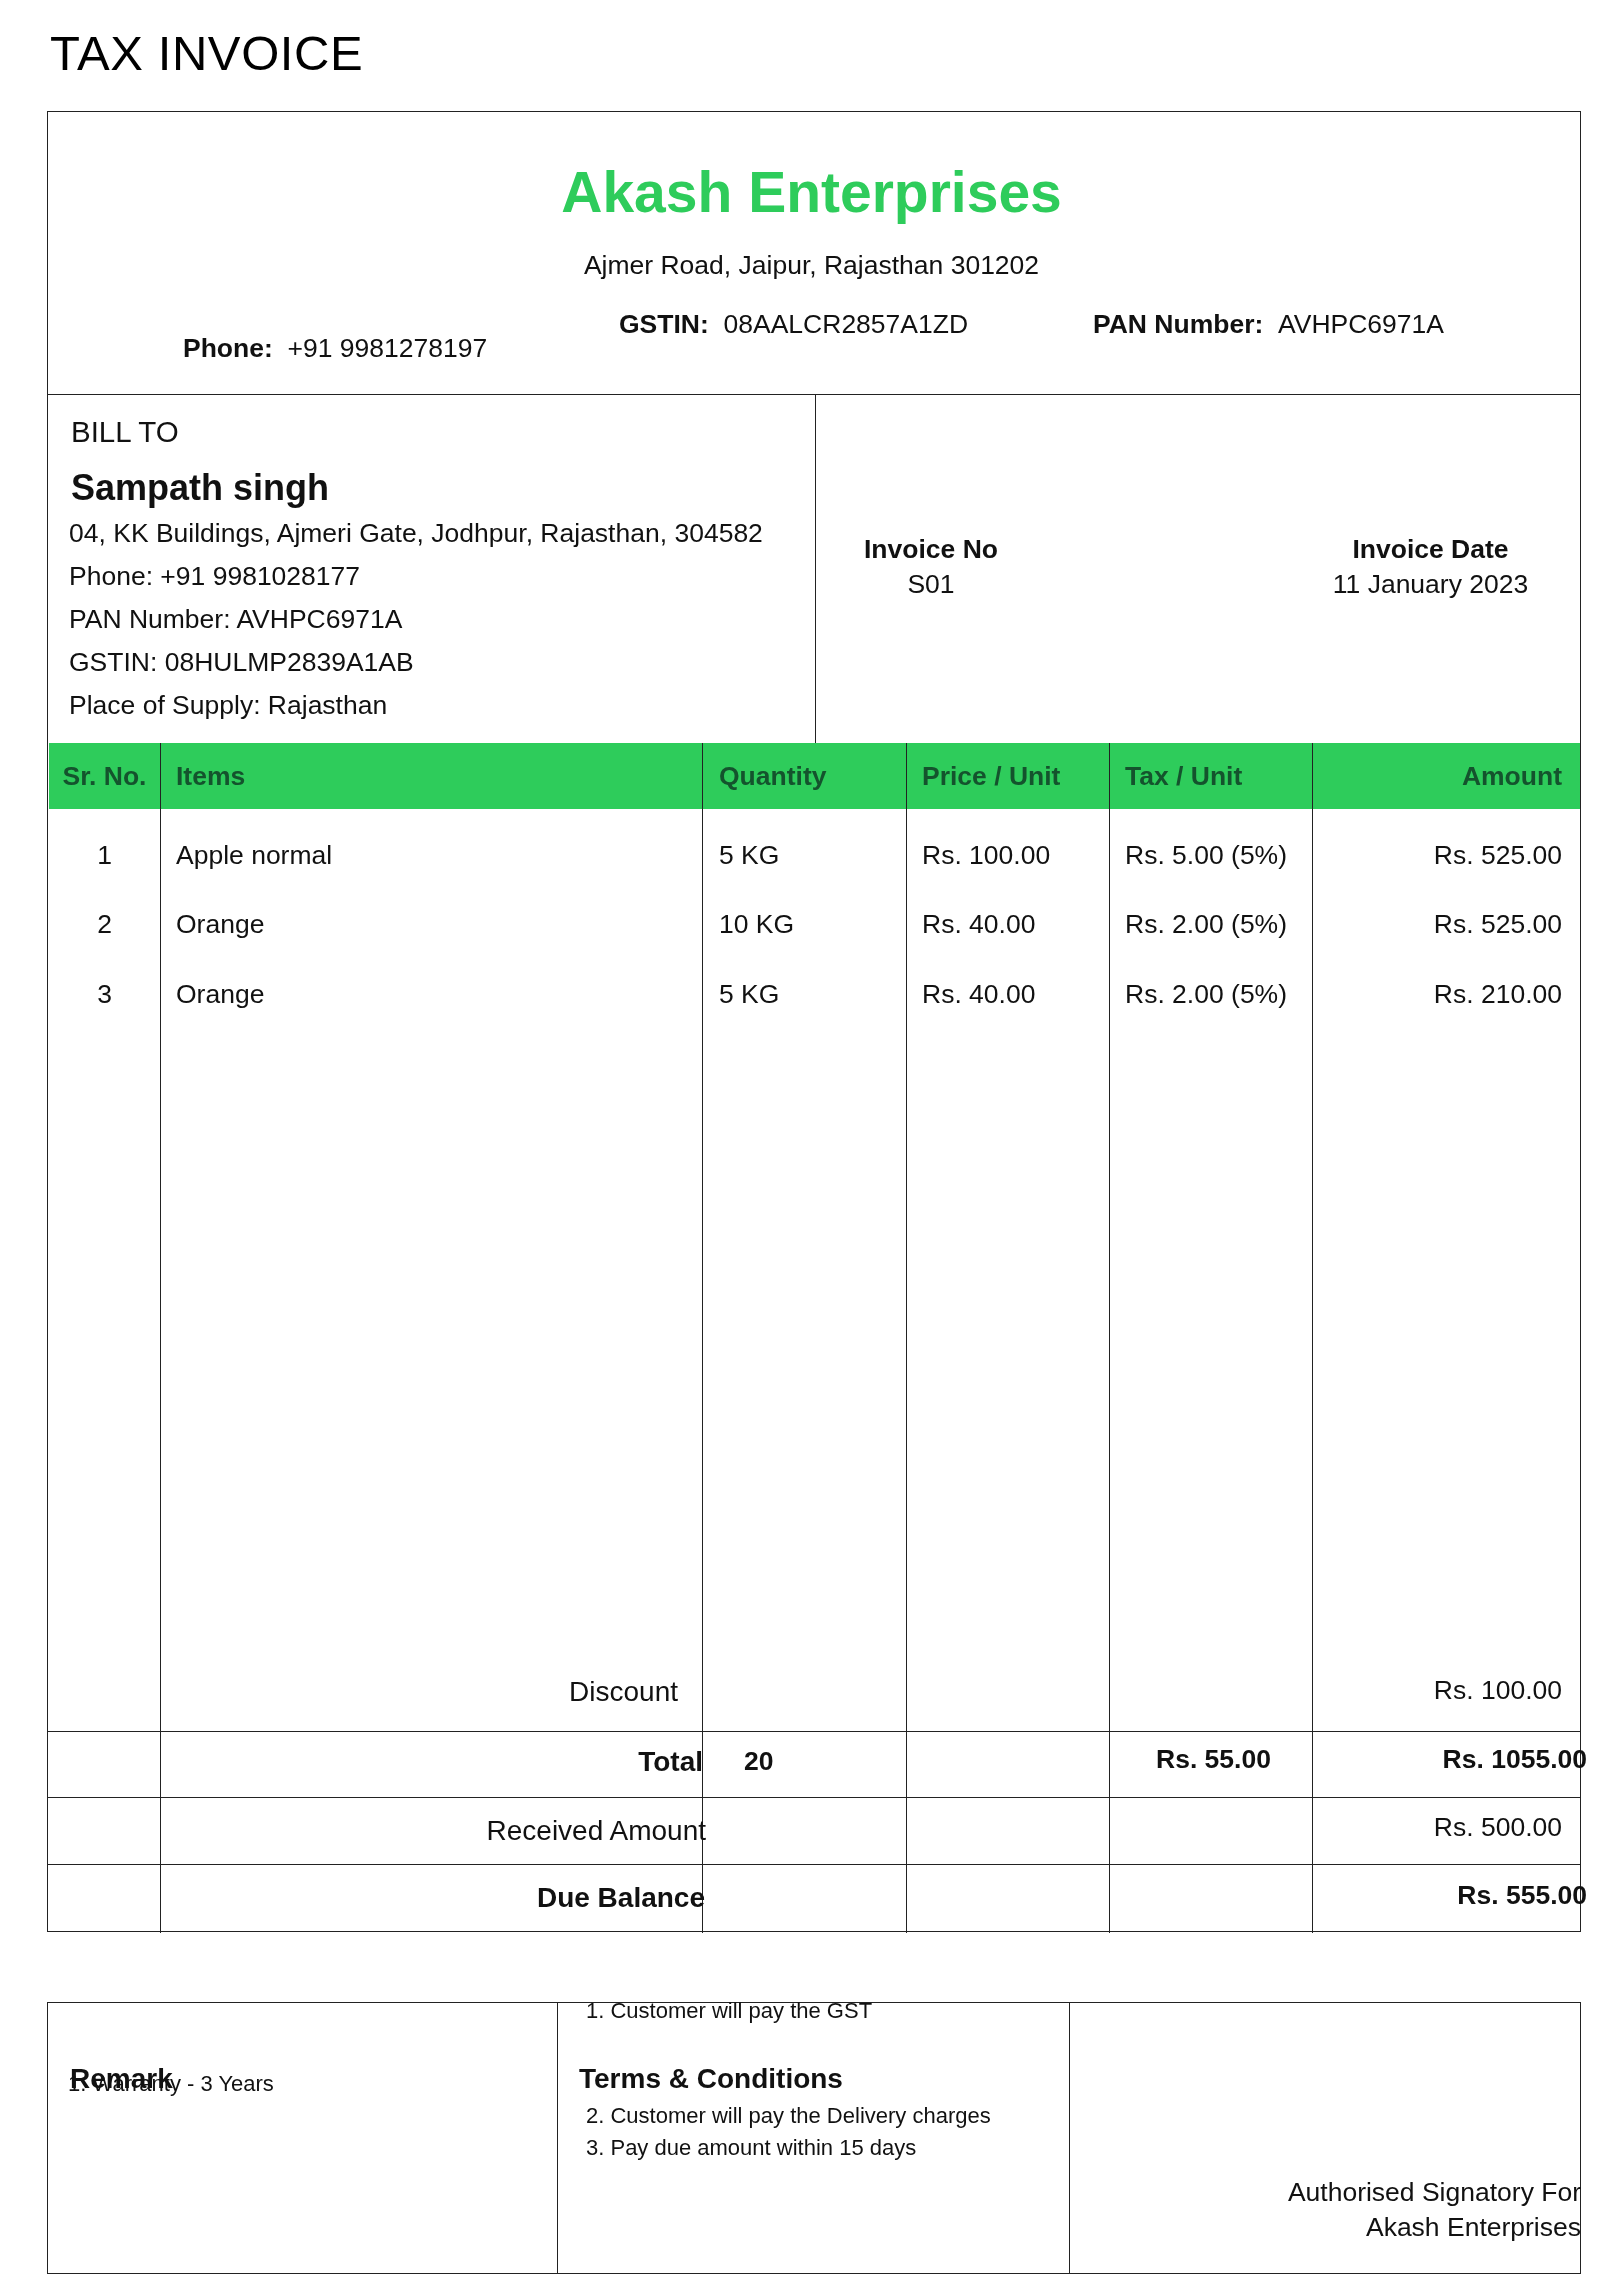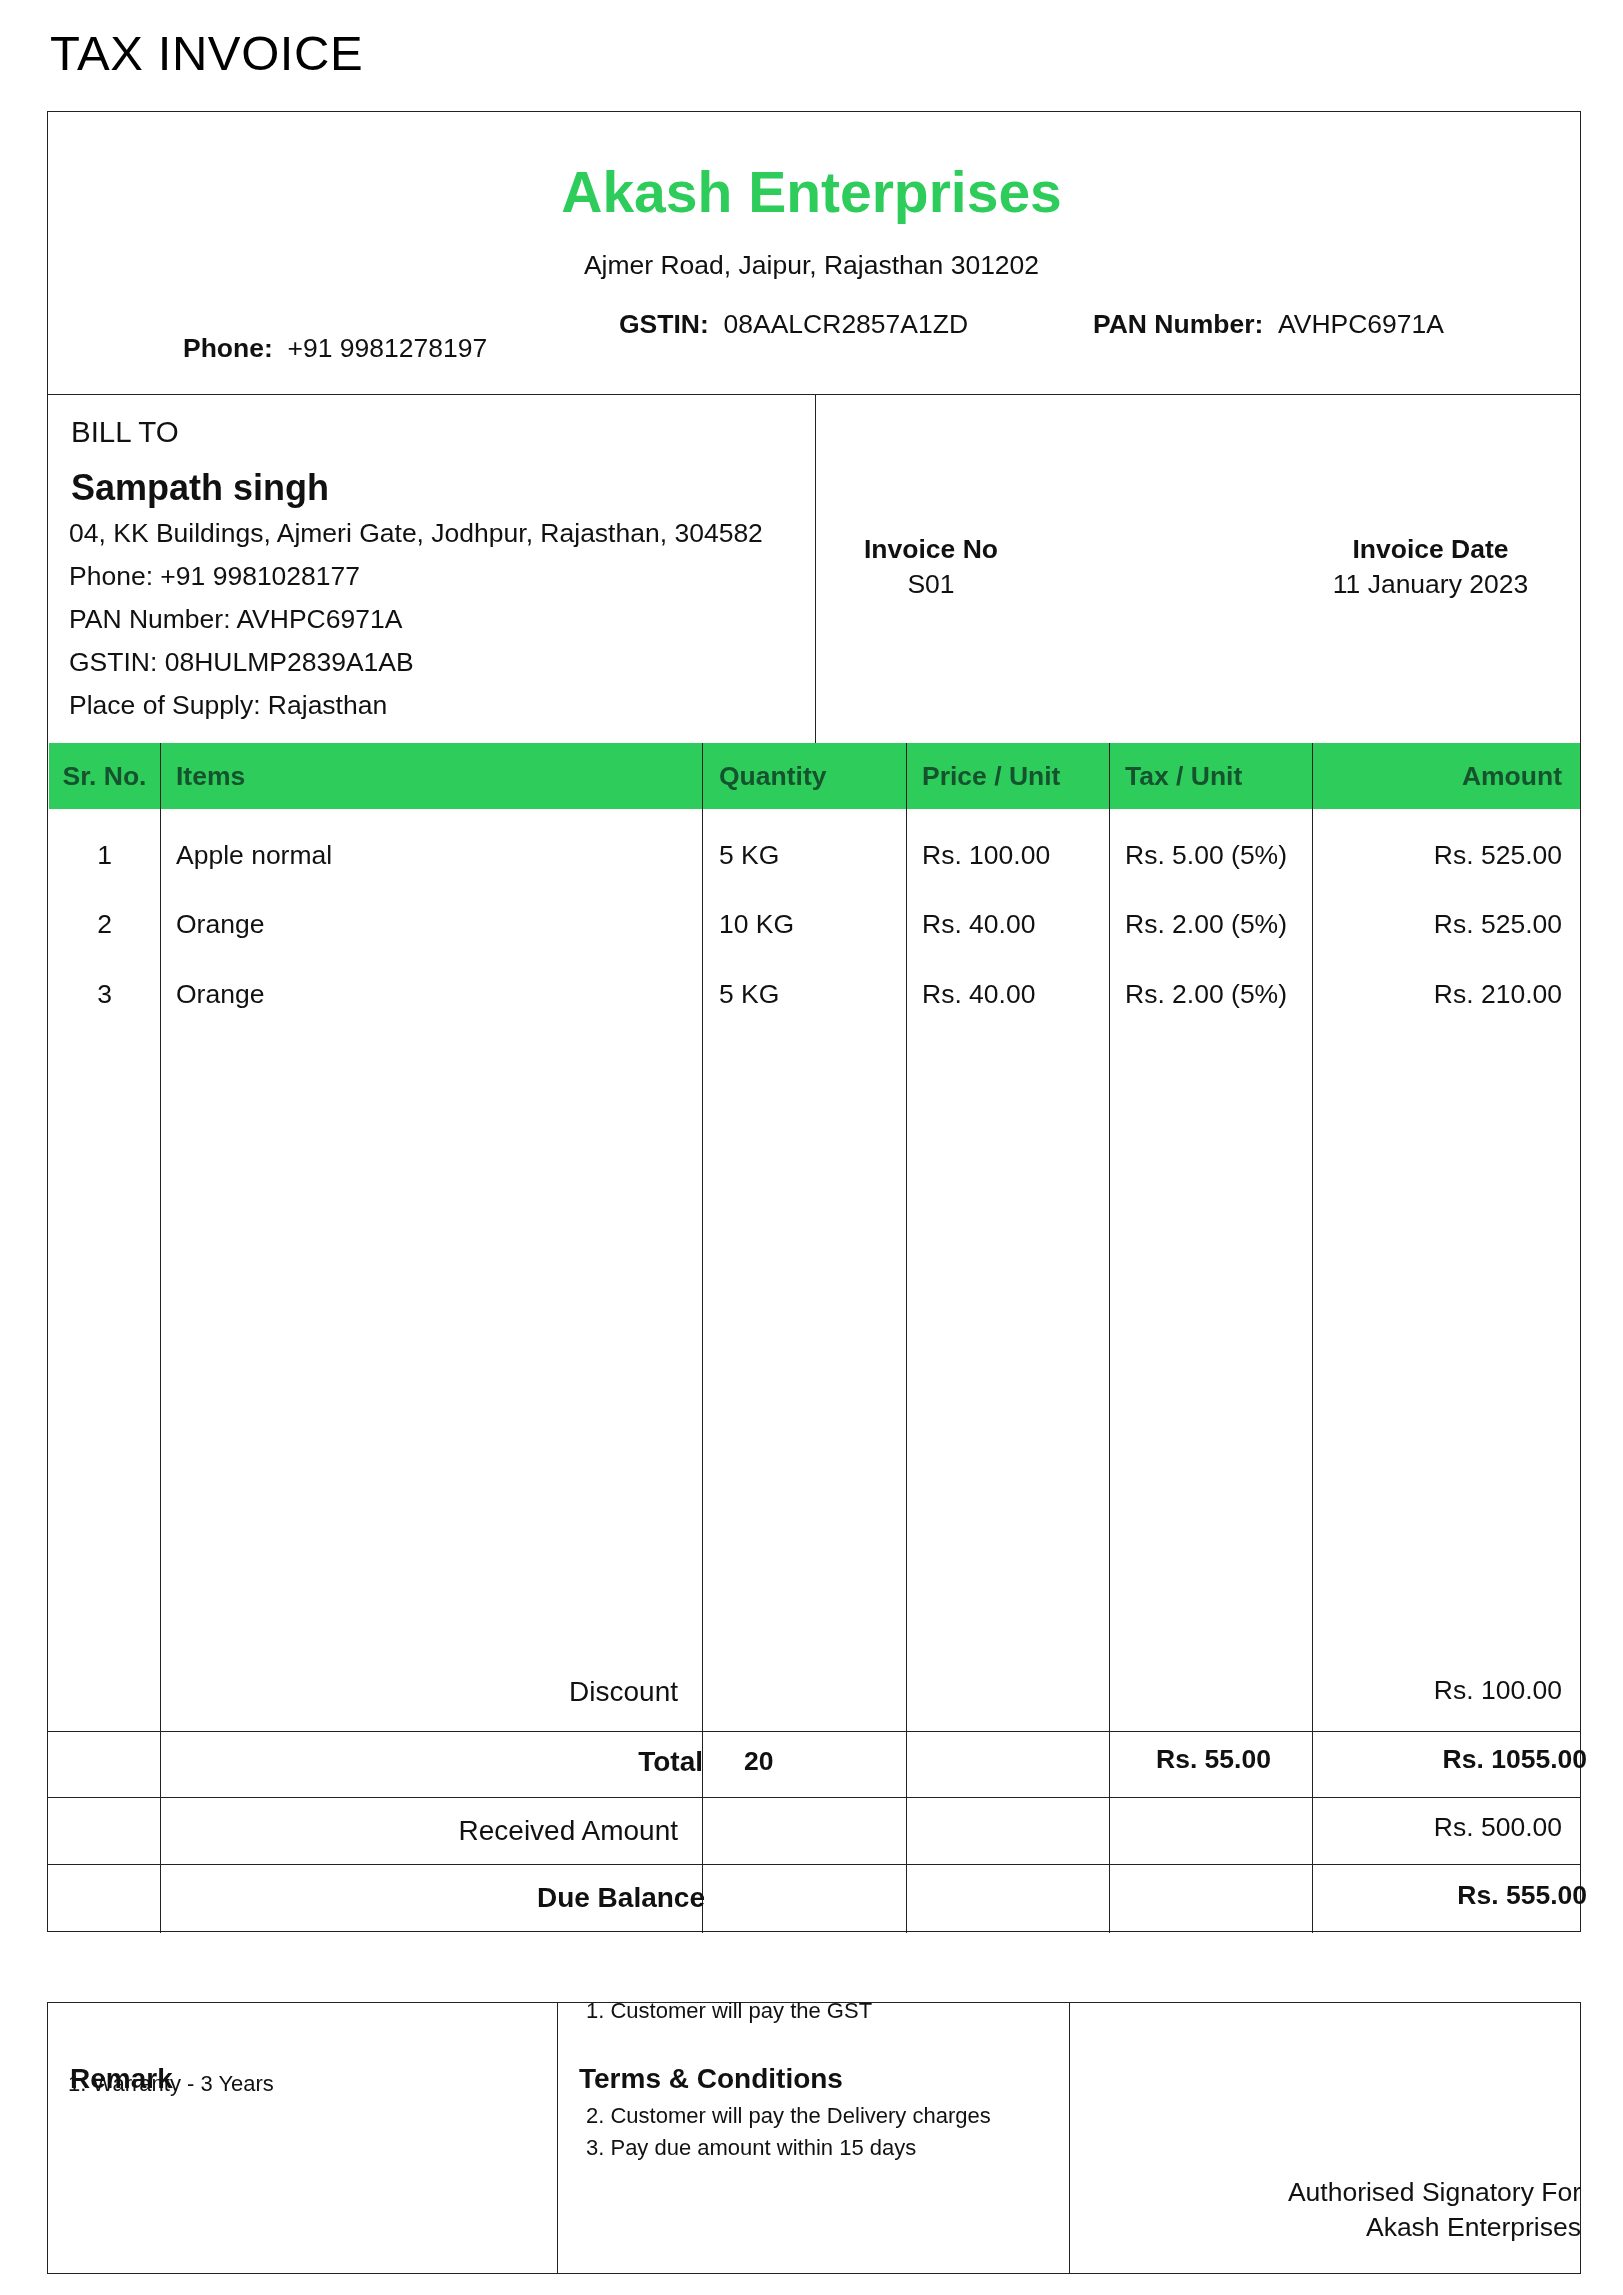--- a/index.html
+++ b/index.html
@@ -126,21 +126,21 @@
 
 <div class="hline" style="left:47px; top:1731px; width:1534px;"></div>
 
 <div class="cell r bold" style="left:160px; width:518px; top:1746px; font-size:28px;">Total</div>
 <div class="cell bold" style="left:719px; top:1746px;">20</div>
 <div class="cell bold" style="left:1131px; top:1744px;">Rs. 55.00</div>
 <div class="cell r bold" style="left:1314px; width:248px; top:1744px;">Rs. 1055.00</div>
 
 <div class="hline" style="left:47px; top:1797px; width:1534px;"></div>
 
-<div class="cell r" style="left:160px; width:518px; top:1815px; font-size:28px;">Received Amount</div>
+<div class="cell r" style="left:160px; width:518px; top:1815px; font-size:28px;padding-left:28px;">Received Amount</div>
 <div class="cell r" style="left:1314px; width:248px; top:1812px;">Rs. 500.00</div>
 
 <div class="hline" style="left:47px; top:1864px; width:1534px;"></div>
 
 <div class="cell r bold" style="left:160px; width:520px; top:1882px; font-size:28px;">Due Balance</div>
 <div class="cell r bold" style="left:1314px; width:248px; top:1880px;">Rs. 555.00</div>
 
 <div class="abs footer-box"></div>
 <div class="vline" style="left:557px; top:2003px; height:270px;"></div>
 <div class="vline" style="left:1069px; top:2003px; height:270px;"></div>

